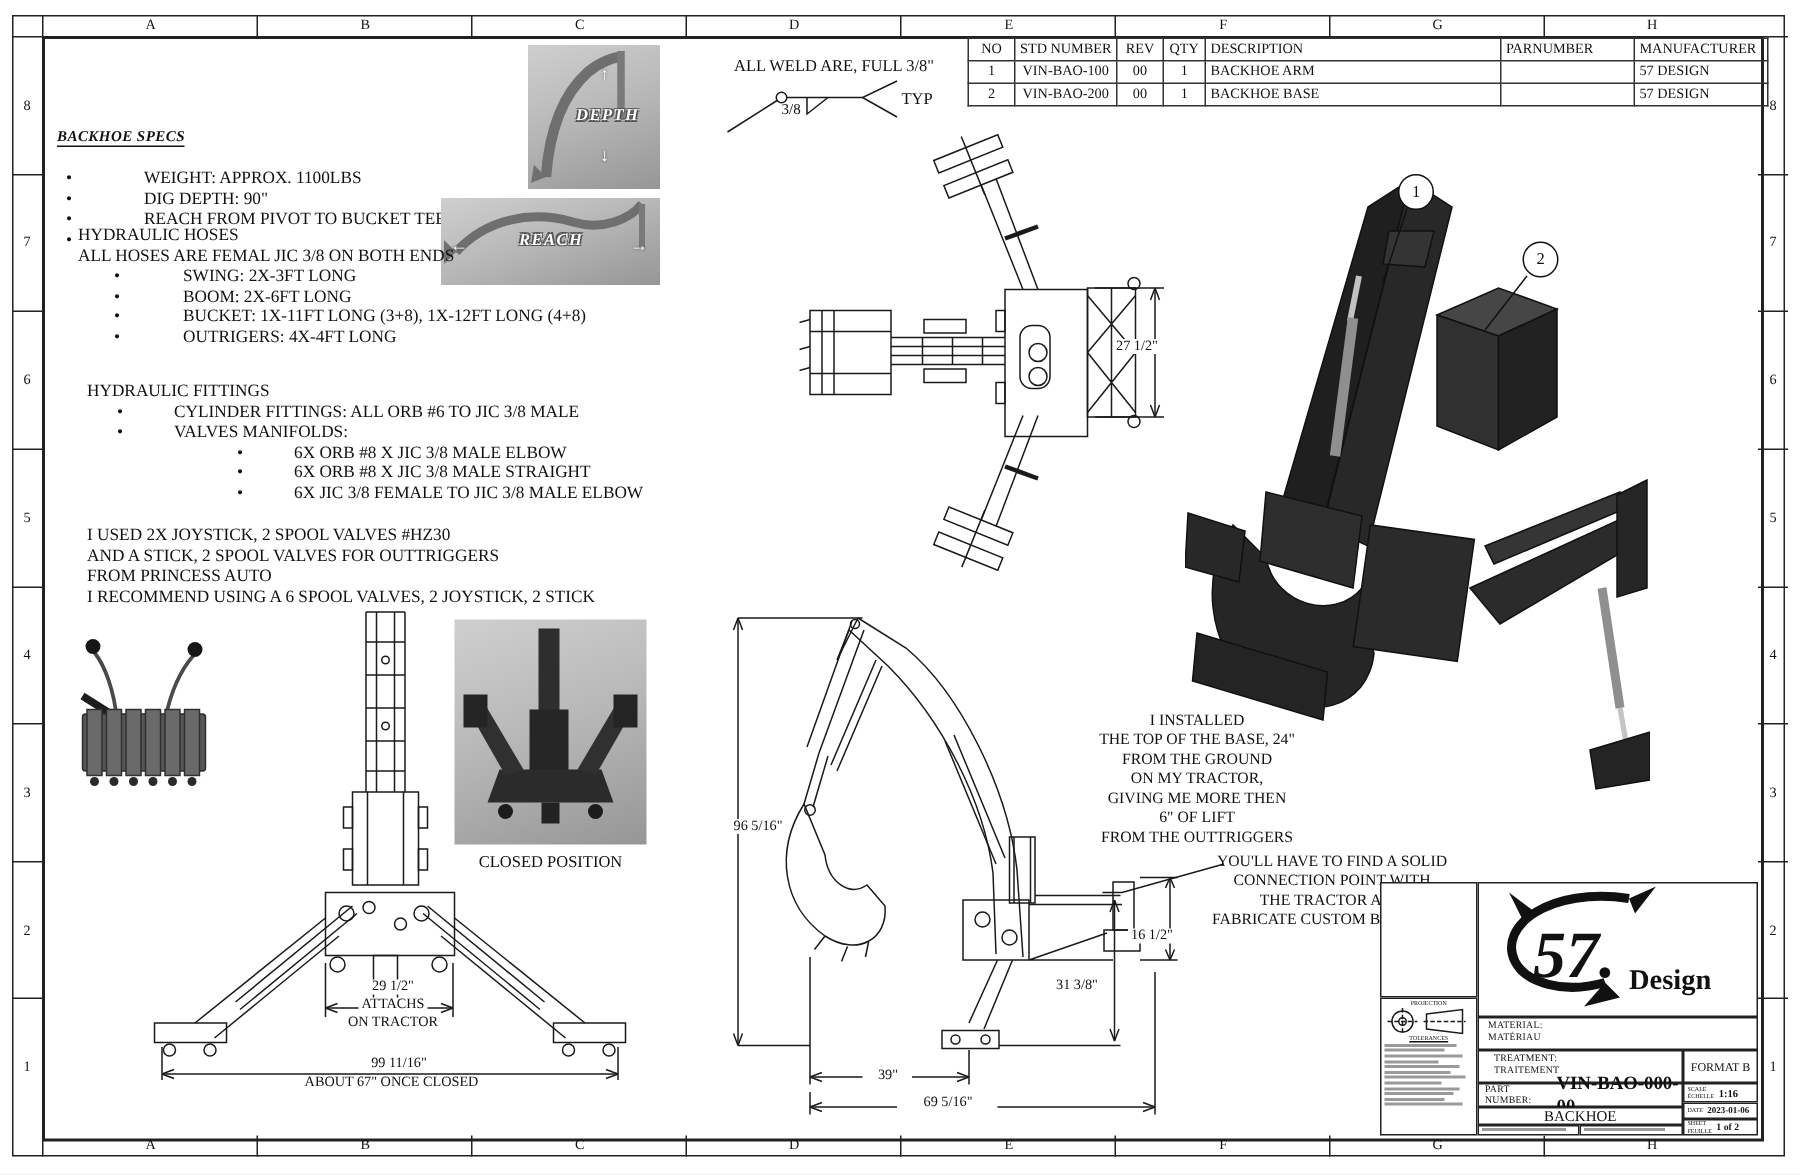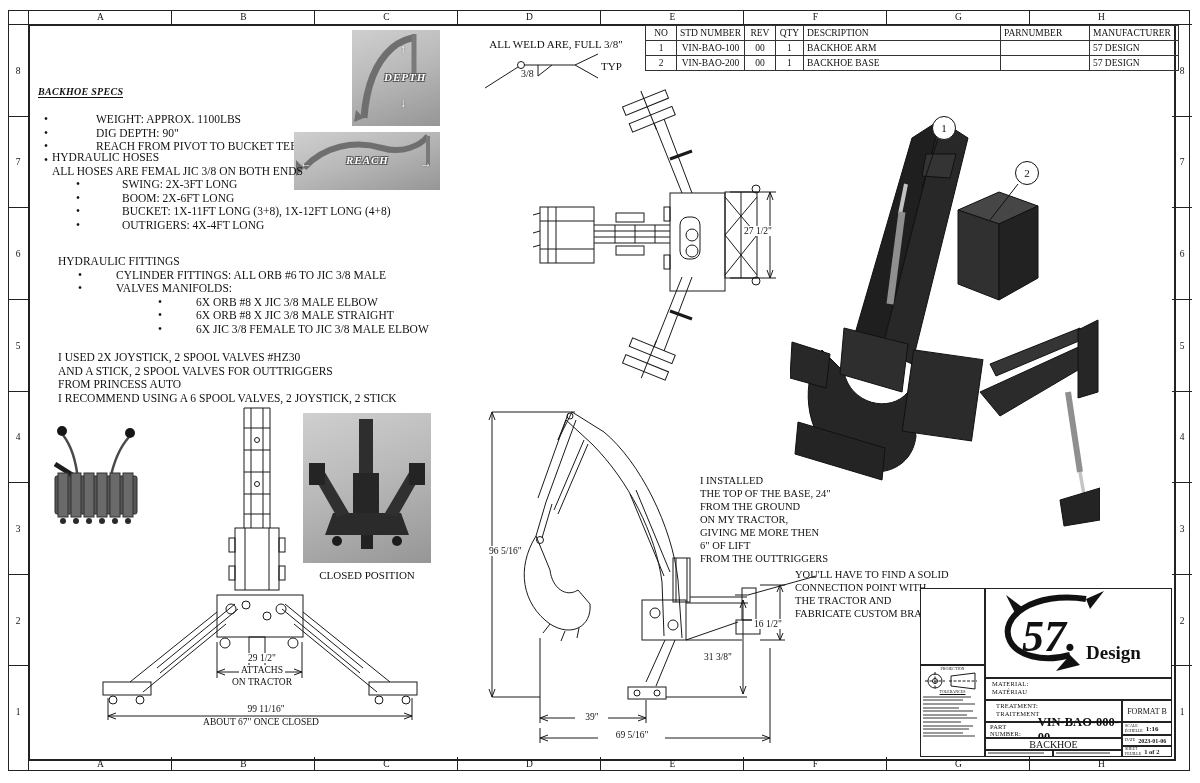--- a/index.html
+++ b/index.html
@@ -18,21 +18,21 @@
   .brow{display:flex;}
   .bdot{flex:none;}
   .bdot:before{content:"•";}
   .photo{position:absolute;background:linear-gradient(160deg,#cfcfcf 0%,#b9b9b9 45%,#969696 100%);}
   .photo-lbl{position:absolute;color:#fff;font-weight:bold;font-style:italic;font-size:11px;letter-spacing:1px;
     text-shadow:-1px -1px 0 #555,1px -1px 0 #555,-1px 1px 0 #555,1px 1px 0 #555;}
   .photo-arrow{position:absolute;color:#fff;font-weight:bold;text-shadow:0 0 2px #444;}
   table.bom{position:absolute;border-collapse:collapse;font-size:9.5px;}
   table.bom td,table.bom th{border:1px solid #333;padding:0 3px;height:14px;font-weight:normal;text-align:left;white-space:nowrap;}
   table.bom .c{text-align:center;}
-  .note{font-size:10.5px;line-height:13px;text-align:left;}
+  .note{font-size:10.5px;line-height:13px;text-align:center;}
   .tbcell{position:absolute;border:1px solid #222;background:#fff;box-sizing:border-box;}
   .microlbl{font-size:6.5px;line-height:7.5px;letter-spacing:.2px;}
   .nanolbl{font-size:4px;line-height:4.6px;}
   .bar{height:2px;background:#9a9a9a;margin:1.6px 2px;}
   svg{display:block;}
   .line-art{stroke:#1a1a1a;fill:none;stroke-width:1;}
   .balloon{position:absolute;width:22px;height:22px;border:1.2px solid #111;border-radius:50%;background:#fff;
     font-size:11px;display:flex;align-items:center;justify-content:center;}
 </style>
 </head>

